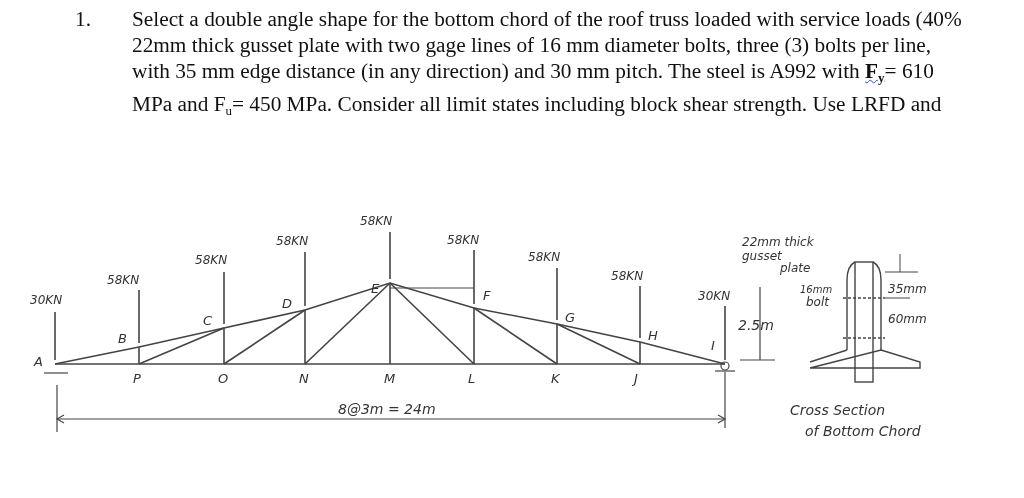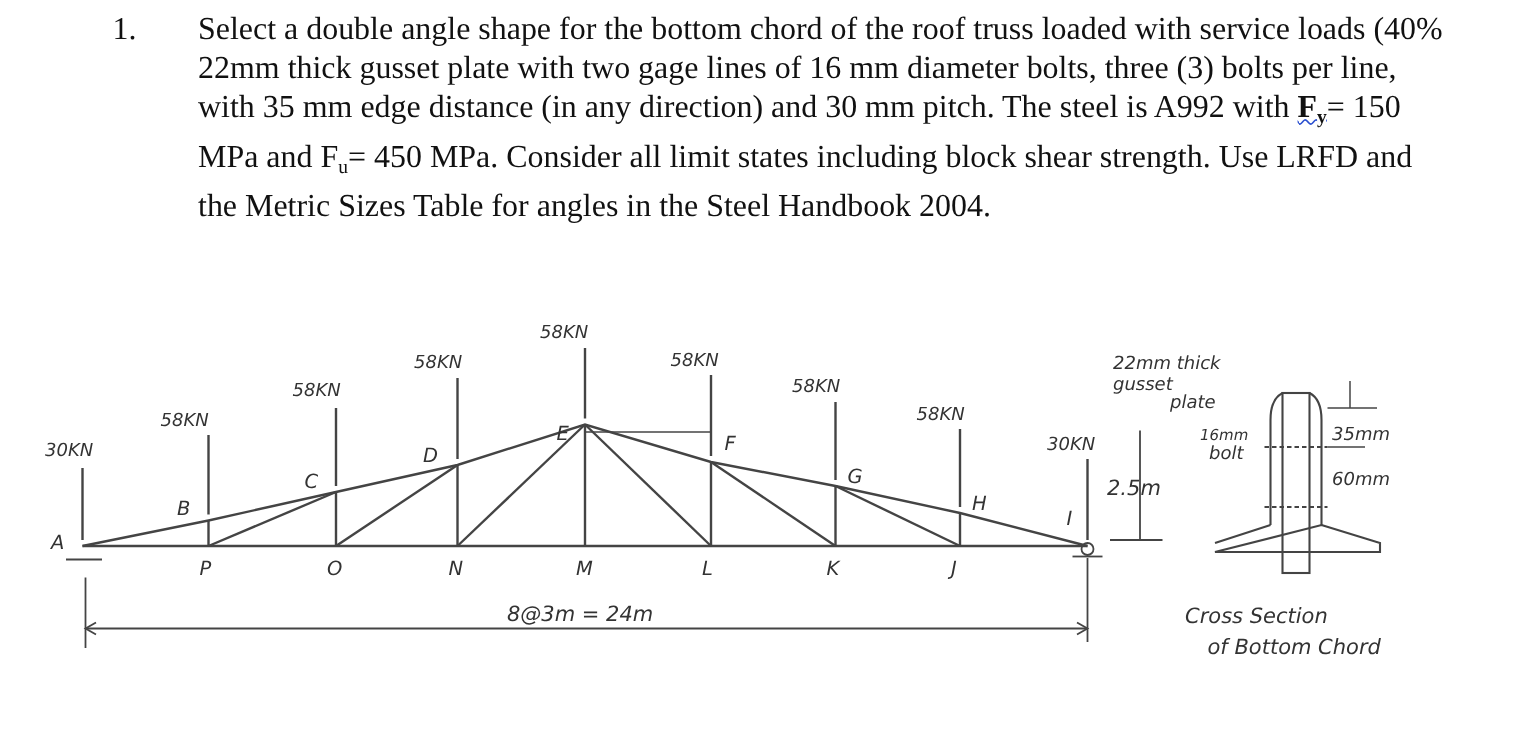--- a/index.html
+++ b/index.html
@@ -17,23 +17,22 @@
   .hand { font-family: "DejaVu Sans", sans-serif; font-style: italic; fill: #333; }
 </style>
 </head>
 <body>
 
 <div class="problem">
   <span class="num">1.</span>
   <div class="lines">
     <span class="line">Select a double angle shape for the bottom chord of the roof truss loaded with service loads (40%</span>
     <span class="line">22mm thick gusset plate with two gage lines of 16 mm diameter bolts, three (3) bolts per line,</span>
-    <span class="line"><span>with 35 mm edge distance (in any direction) and 30 mm pitch. The steel is A992 with </span><span class="squig"><span>F</span><span class="sub">y</span></span><span>= 150</span></span>
+    <span class="line"><span>with 35 mm edge distance (in any direction) and 30 mm pitch. The steel is A992 with </span><span class="squig"><span>F</span><span class="sub">y</span></span><span>= 610</span></span>
     <span class="line"><span>MPa and </span><span><span>F</span><span class="sub">u</span></span><span>= 450 MPa. Consider all limit states including block shear strength. Use LRFD and</span></span>
-    <span class="line">the Metric Sizes Table for angles in the Steel Handbook 2004.</span>
   </div>
 </div>
 
 <svg class="fig" width="1024" height="498">
   <g stroke="#444" stroke-width="1.6" fill="none">
 
     <line x1="55" y1="364" x2="725" y2="364"></line>
 
     <polyline points="55,364 139,347 224,328 305,310 390,283 474,308 557,324 640,342 725,364"></polyline>
 

